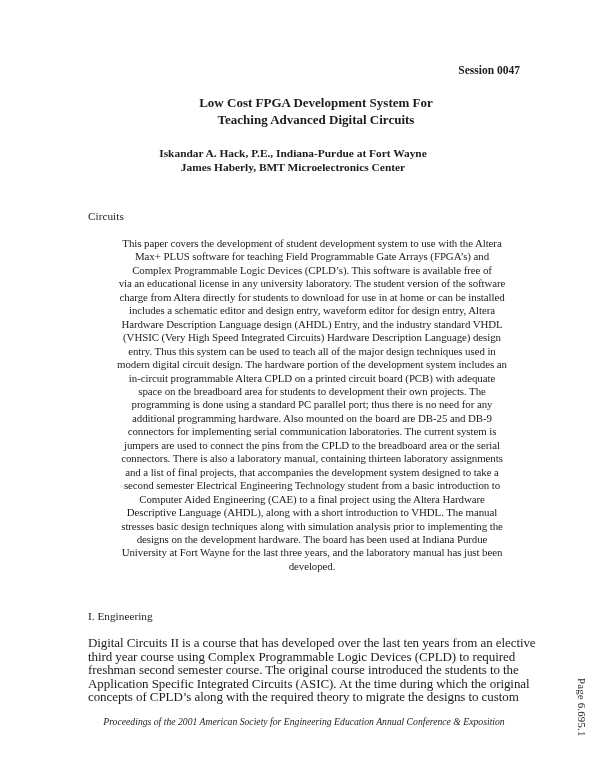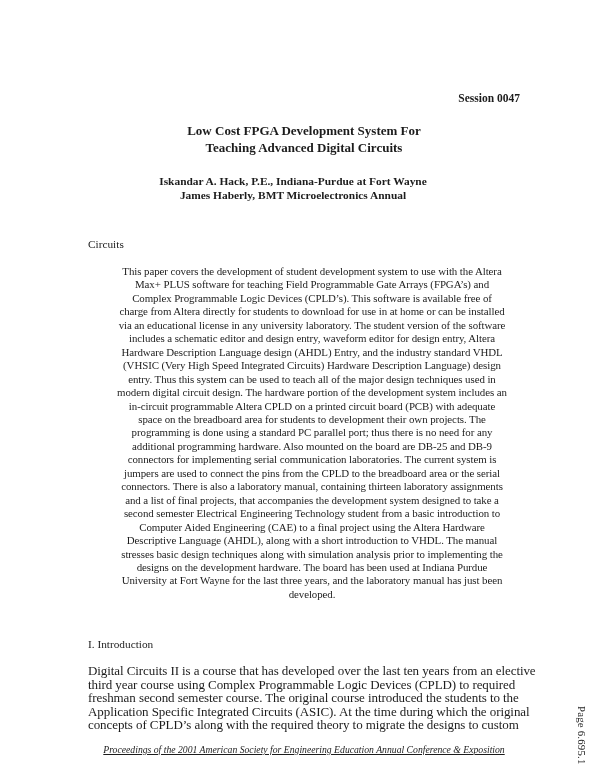--- a/index.html
+++ b/index.html
@@ -12,35 +12,34 @@
     height: 776px;
     position: relative;
     font-family: "Liberation Serif", serif;
     color: #1c1c1c;
     overflow: hidden;
   }
   .page {
     position: absolute;
     inset: 0;
     background: #ffffff;
-    margin-top: 28px;
   }
   .session {
     position: absolute;
     top: 64px;
     left: 88px;
     width: 432px;
     text-align: right;
     font-weight: bold;
     font-size: 11.5px;
   }
   .title-block {
     position: absolute;
     top: 95px;
-    left: 84px;
+    left: 96px;
     width: 440px;
     text-align: center;
     font-weight: bold;
     font-size: 13px;
     line-height: 16.5px;
   }
   .authors-block {
     position: absolute;
     top: 146px;
     left: 73px;
@@ -87,21 +86,20 @@
   }
   .footer-block {
     position: absolute;
     top: 716px;
     left: 66px;
     width: 476px;
     text-align: center;
     font-style: italic;
     font-size: 9.7px;
     line-height: 12px;
-    text-decoration: underline;
   }
   .page-number {
     position: absolute;
     top: 678px;
     right: 12px;
     writing-mode: vertical-rl;
     font-size: 10.8px;
     letter-spacing: 0.2px;
   }
 </style>
@@ -112,31 +110,31 @@
 
   <div class="session">Session 0047</div>
 
   <div class="title-block">
       <div>Low Cost FPGA Development System For</div>
       <div>Teaching Advanced Digital Circuits</div>
     </div>
 
   <div class="authors-block">
       <div>Iskandar A. Hack, P.E., Indiana-Purdue at Fort Wayne</div>
-      <div>James Haberly, BMT Microelectronics Annual</div>
+      <div>James Haberly, BMT Microelectronics Center</div>
     </div>
 
   <div class="abstract-heading">Circuits</div>
 
   <div class="abstract-body">
       <div>This paper covers the development of student development system to use with the Altera</div>
       <div>Max+ PLUS software for teaching Field Programmable Gate Arrays (FPGA’s) and</div>
       <div>Complex Programmable Logic Devices (CPLD’s).  This software is available free of</div>
+      <div>via an educational license in any university laboratory.  The student version of the software</div>
       <div>charge from Altera directly for students to download for use in at home or can be installed</div>
-      <div>via an educational license in any university laboratory.  The student version of the software</div>
       <div>includes a schematic editor and design entry, waveform editor for design entry, Altera</div>
       <div>Hardware Description Language design (AHDL) Entry, and the industry standard VHDL</div>
       <div>(VHSIC (Very High Speed Integrated Circuits) Hardware Description Language) design</div>
       <div>entry.  Thus this system can be used to teach all of the major design techniques used in</div>
       <div>modern digital circuit design. The hardware portion of the development system includes an</div>
       <div>in-circuit programmable Altera CPLD on a printed circuit board (PCB) with adequate</div>
       <div>space on the breadboard area for students to development their own projects. The</div>
       <div>programming is done using a standard PC parallel port; thus there is no need for any</div>
       <div>additional programming hardware.  Also mounted on the board are DB-25 and DB-9</div>
       <div>connectors for implementing serial communication laboratories.  The current system is</div>
@@ -145,21 +143,21 @@
       <div>and a list of final projects, that accompanies the development system designed to take a</div>
       <div>second semester Electrical Engineering Technology student from a basic introduction to</div>
       <div>Computer Aided Engineering (CAE) to a final project using the Altera Hardware</div>
       <div>Descriptive Language (AHDL), along with a short introduction to VHDL.  The manual</div>
       <div>stresses basic design techniques along with simulation analysis prior to implementing the</div>
       <div>designs on the development hardware.  The board has been used at Indiana Purdue</div>
       <div>University at Fort Wayne for the last three years, and the laboratory manual has just been</div>
       <div>developed.</div>
     </div>
 
-  <div class="intro-heading">I. Introduction</div>
+  <div class="intro-heading">I. Engineering</div>
 
   <div class="intro-body">
       <div>Digital Circuits II is a course that has developed over the last ten years from an elective</div>
       <div>third year course using Complex Programmable Logic Devices (CPLD) to required</div>
       <div>freshman second semester course.  The original course introduced the students to the</div>
       <div>Application Specific Integrated Circuits (ASIC).  At the time during which the original</div>
       <div>concepts of CPLD’s along with the required theory to migrate the designs to custom</div>
     </div>
 
   <div class="footer-block">

